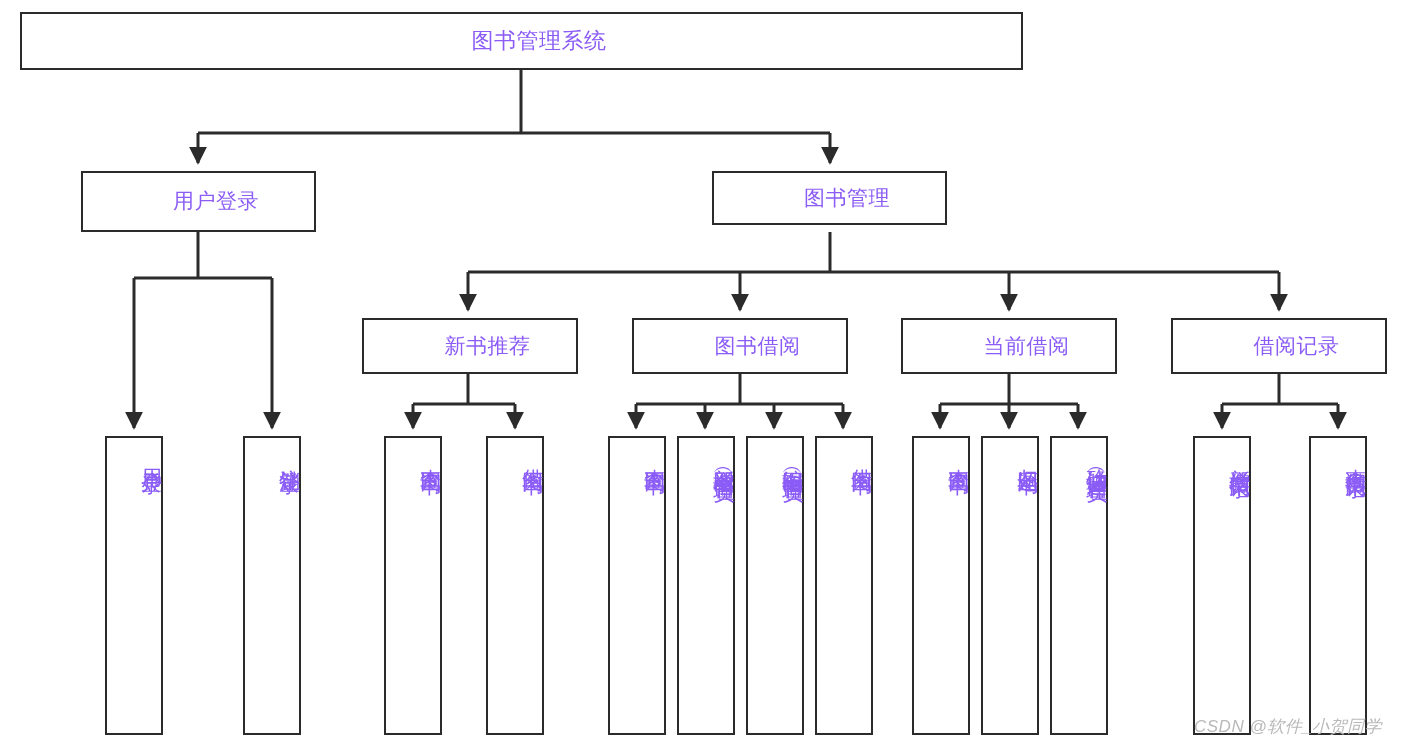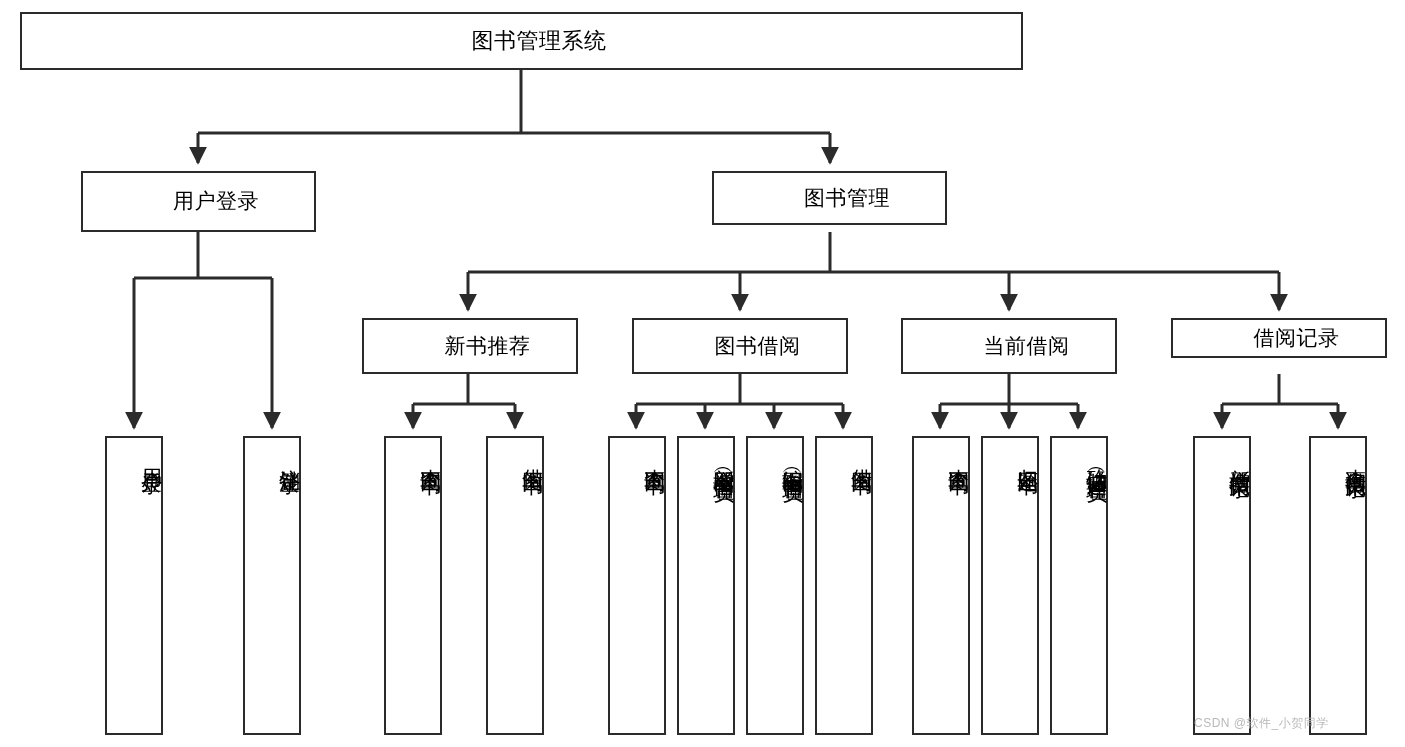--- a/index.html
+++ b/index.html
@@ -26,21 +26,21 @@
     pointer-events: none;
   }
   .node {
     position: absolute;
     box-sizing: border-box;
     border: 2px solid #2b2b2b;
     background: #ffffff;
     display: flex;
     align-items: center;
     justify-content: center;
-    color: #000000;
+    color: #8b5cf6;
     padding-left: 35px;
   }
   .node .label {
     font-size: 21px;
     line-height: 1.15;
     letter-spacing: 0.5px;
     white-space: nowrap;
     text-align: center;
   }
   .node.leaf {
@@ -54,24 +54,25 @@
     font-size: 21px;
     line-height: 1.35;
     letter-spacing: 2px;
     white-space: nowrap;
   }
   .node.root .label {
     font-size: 22px;
   }
   .watermark {
     position: absolute;
-    font-size: 12px;
+    font-size: 17px;
     color: #b9b9b9;
     white-space: nowrap;
     letter-spacing: 0.5px;
+    font-style: italic;
   }
 </style>
 </head>
 <body>
 
 <div id="canvas">
 
   <svg id="edges" viewBox="0 0 1405 747" xmlns="http://www.w3.org/2000/svg">
     <defs>
       <marker id="arrow" viewBox="0 0 10 10" refX="9" refY="5" markerWidth="6" markerHeight="6" orient="auto-start-reverse">
@@ -139,21 +140,21 @@
   </div>
 
   <div class="node" style="left:632px; top:318px; width:216px; height:56px;">
     <span class="label">图书借阅</span>
   </div>
 
   <div class="node" style="left:901px; top:318px; width:216px; height:56px;">
     <span class="label">当前借阅</span>
   </div>
 
-  <div class="node" style="left:1171px; top:318px; width:216px; height:40px;">
+  <div class="node" style="left:1171px; top:318px; width:216px; height:56px;">
     <span class="label">借阅记录</span>
   </div>
 
   <div class="node leaf" style="left:105px; top:436px; width:58px; height:299px;">
     <span class="label">用户登录</span>
   </div>
 
   <div class="node leaf" style="left:243px; top:436px; width:58px; height:299px;">
     <span class="label">注销登录</span>
   </div>

